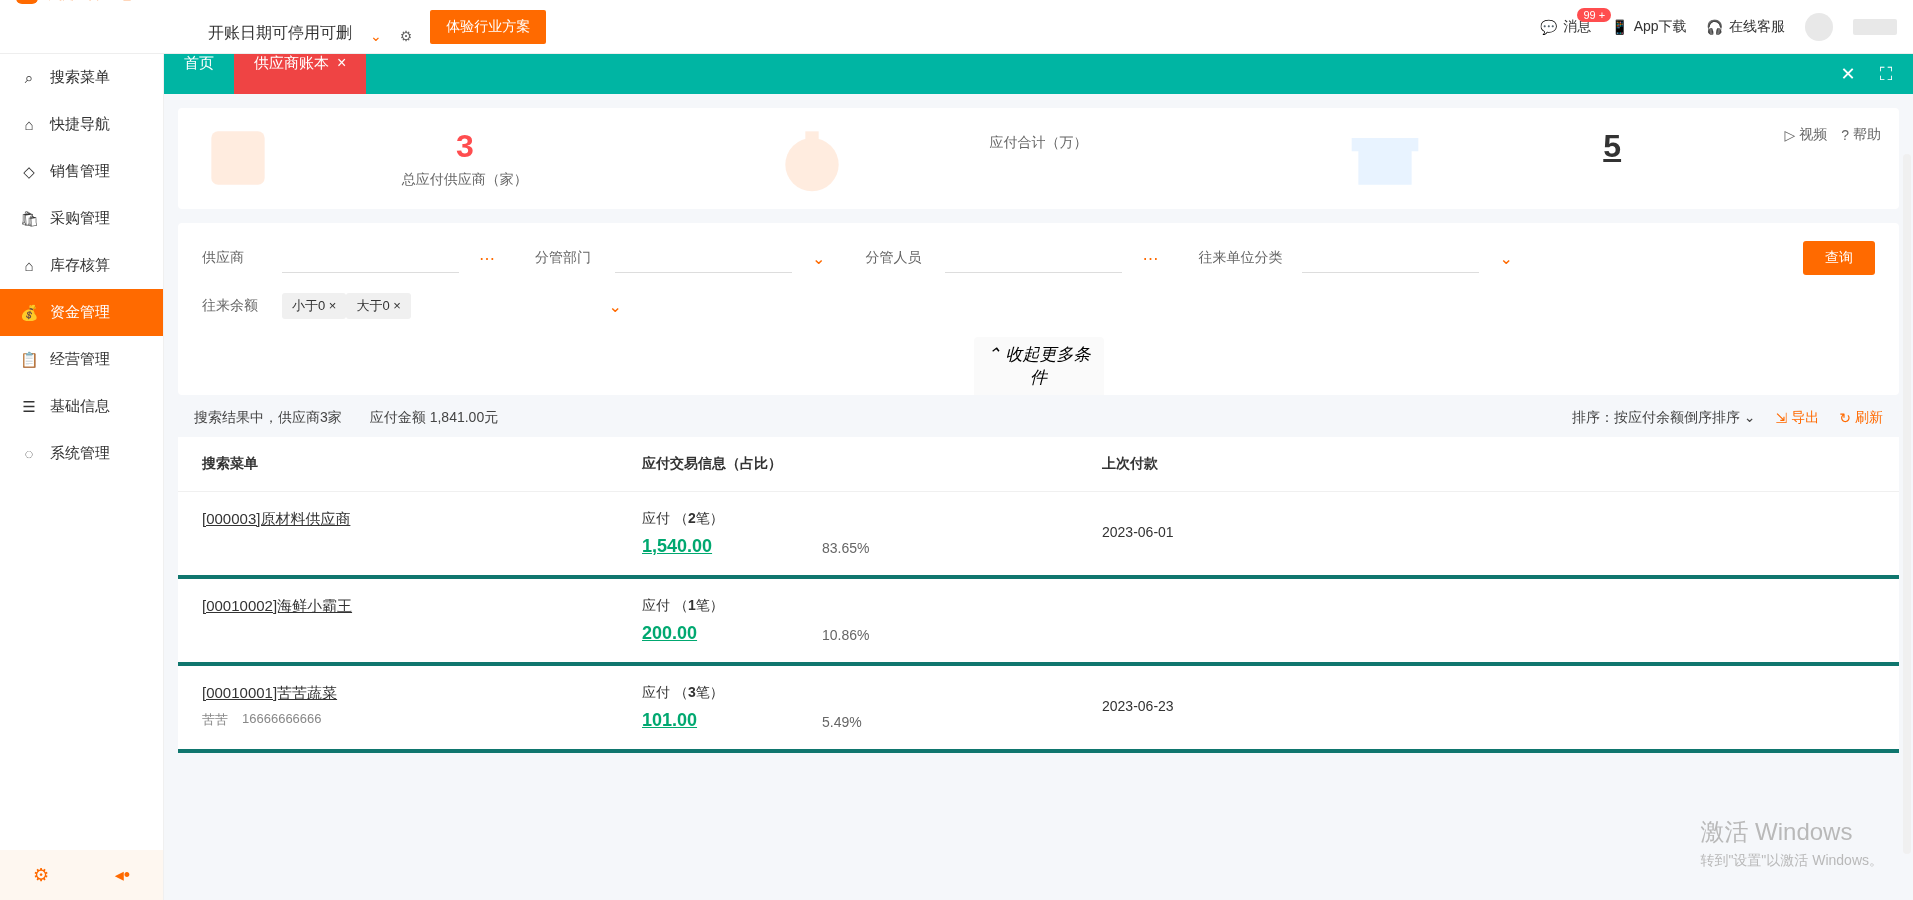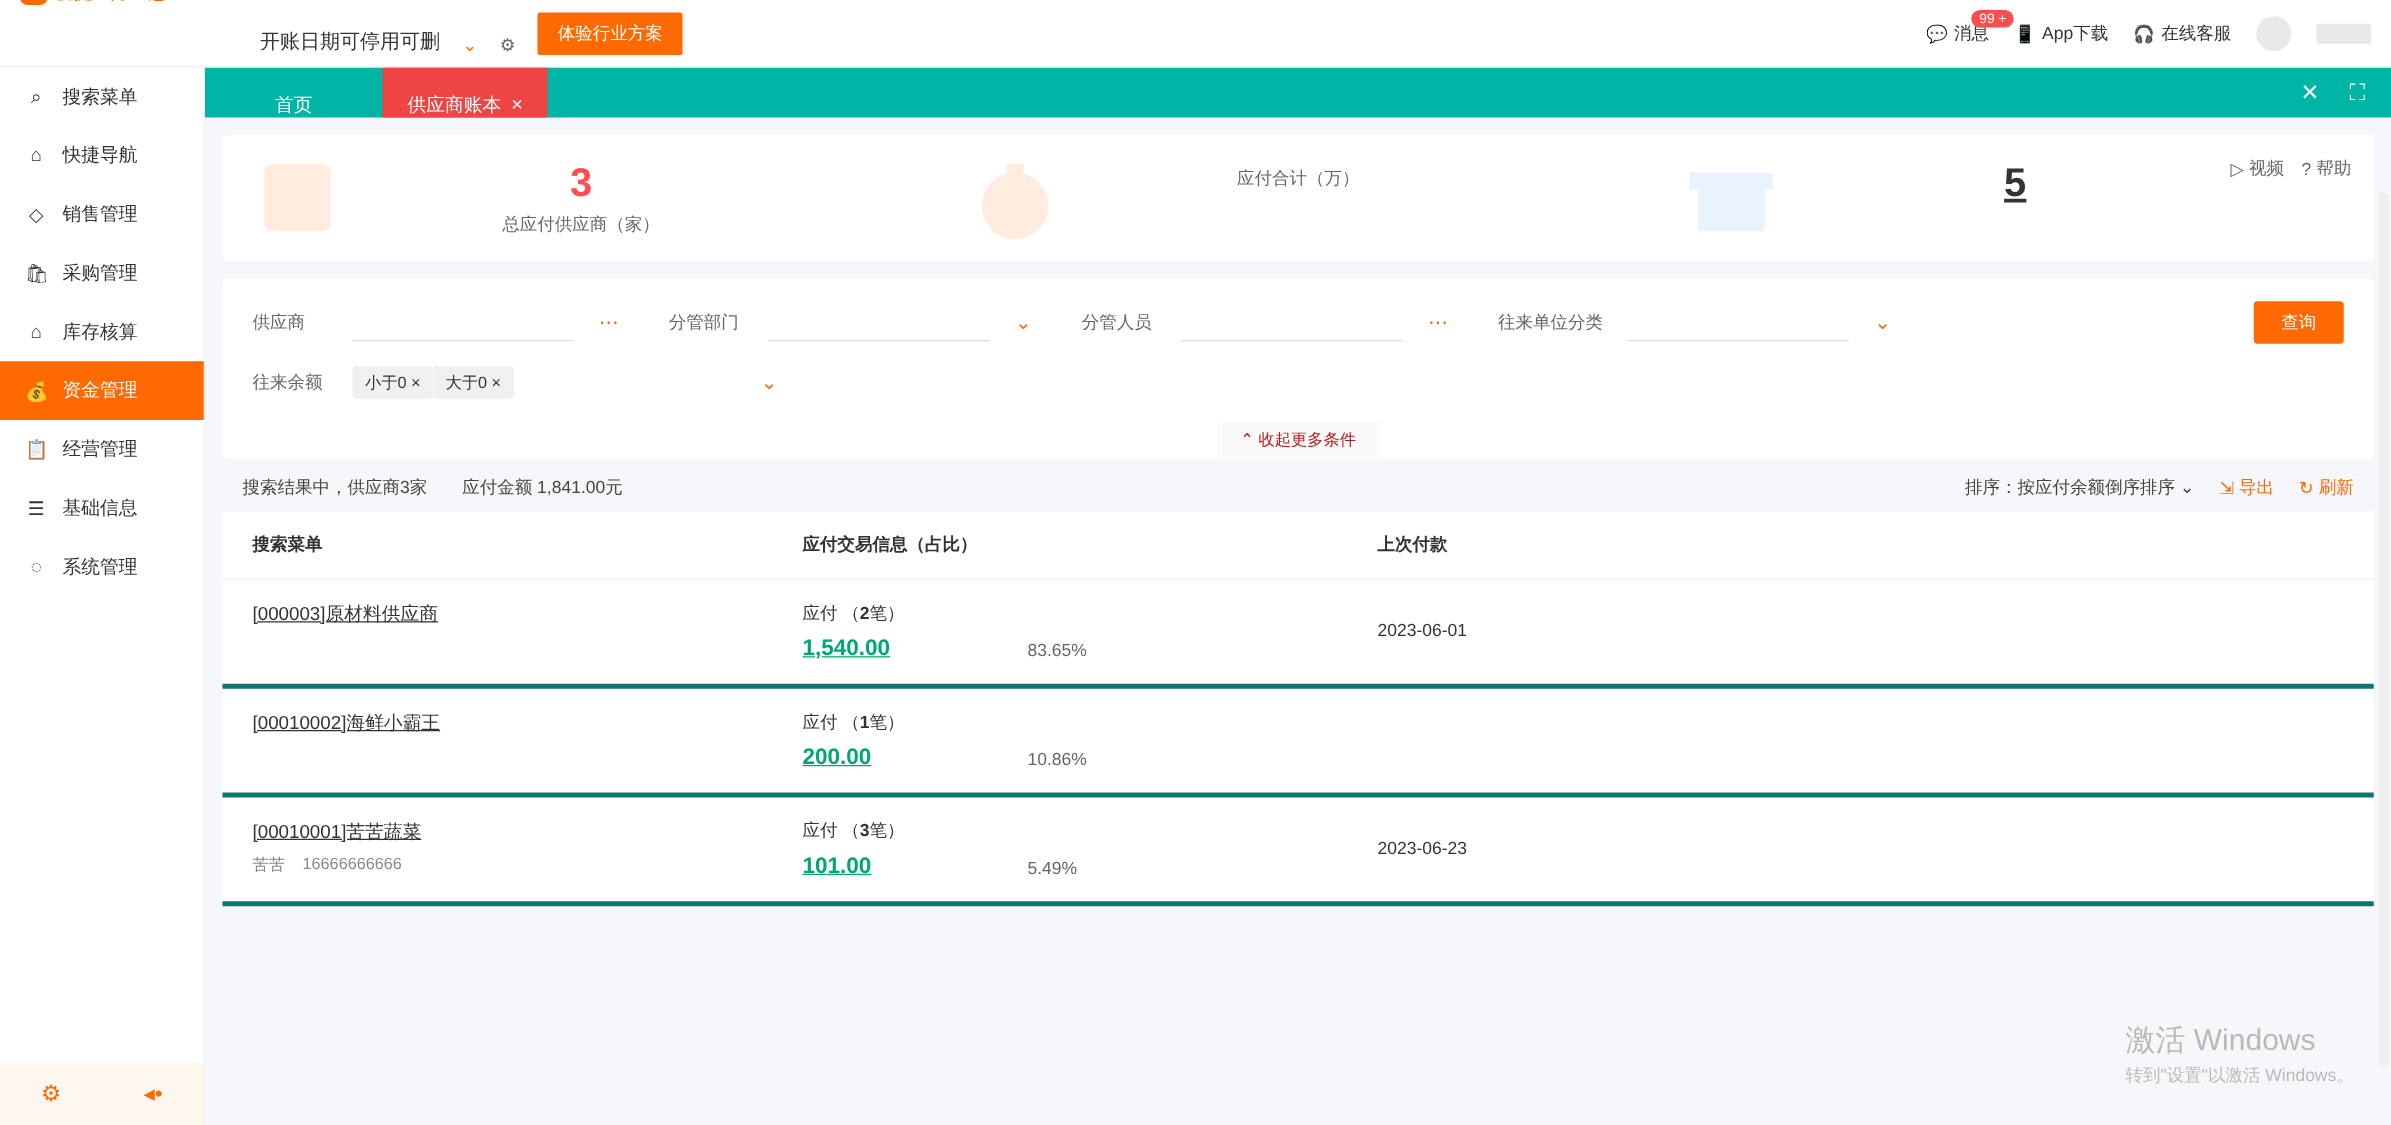--- a/index.html
+++ b/index.html
@@ -22,21 +22,21 @@
 .avatar { width: 28px; height: 28px; background: #e8e8e8; border-radius: 50%; }
 .avatar-name { width: 44px; height: 16px; background: #e8e8e8; border-radius: 2px; }
 .layout { display: flex; height: calc(100% - 54px); }
 .sidebar { width: 164px; background: #fff; display: flex; flex-direction: column; border-right: 1px solid #f0f0f0; }
 .side-item { display: flex; align-items: center; gap: 12px; padding: 14px 20px; color: #333; cursor: pointer; font-size: 15px; }
 .side-item.active { background: #ff6a00; color: #fff; }
 .side-ico { width: 18px; text-align: center; }
 .side-footer { margin-top: auto; height: 50px; background: #fef7f0; display: flex; align-items: center; justify-content: space-around; color: #ff6a00; font-size: 18px; }
 .main { flex: 1; background: #f5f7fa; display: flex; flex-direction: column; overflow: hidden; position: relative; }
 .tab-bar { height: 40px; background: #00b5a3; display: flex; align-items: stretch; color: #fff; }
-.tab { display: flex; align-items: flex-end; padding: 0 20px; cursor: pointer; gap: 8px; font-size: 15px; margin-left: 36px; }
+.tab { display: flex; align-items: flex-start; padding: 0 20px; cursor: pointer; gap: 8px; font-size: 15px; }
 .tab.active { background: #ef4444; }
 .tab-close { font-size: 16px; }
 .tab-tools { margin-left: auto; display: flex; align-items: center; gap: 8px; padding-right: 12px; }
 .tab-tool { width: 30px; text-align: center; cursor: pointer; font-size: 18px; }
 .content { flex: 1; padding: 14px; overflow-y: auto; }
 .stat-row { background: #fff; border-radius: 4px; padding: 10px 0; display: flex; position: relative; margin-bottom: 14px; }
 .stat { flex: 1; text-align: center; position: relative; padding: 10px 0; }
 .stat-icon { position: absolute; left: 20px; top: 0; width: 80px; height: 80px; opacity: 0.12; }
 .stat-num { font-size: 32px; font-weight: 700; }
 .stat-num.red { color: #ff4d4f; }
@@ -45,21 +45,21 @@
 .stat-help { position: absolute; right: 18px; top: 18px; display: flex; gap: 14px; color: #666; font-size: 14px; }
 .help-item { display: flex; align-items: center; gap: 4px; cursor: pointer; }
 .filter-card { background: #fff; border-radius: 4px; padding: 18px 24px 0; margin-bottom: 4px; }
 .filter-row { display: flex; gap: 40px; align-items: center; margin-bottom: 18px; }
 .filter-group { display: flex; align-items: center; gap: 20px; min-width: 280px; }
 .filter-label { color: #666; font-size: 14px; min-width: 60px; }
 .filter-input { flex: 1; border: none; border-bottom: 1px solid #ddd; height: 30px; background: transparent; outline: none; }
 .filter-ico { color: #ff6a00; cursor: pointer; font-size: 16px; }
 .chip { background: #f0f0f0; padding: 4px 10px; border-radius: 3px; font-size: 13px; color: #333; display: inline-flex; align-items: center; gap: 4px; }
 .search-btn { background: #ff6a00; color: #fff; border: none; padding: 8px 22px; border-radius: 3px; cursor: pointer; margin-left: auto; font-size: 14px; }
-.collapse-bar { text-align: center; padding: 6px; color: #b91c1c; font-size: 13px; cursor: pointer; background: #fafafa; margin: 0 auto; width: 130px; border-radius: 4px 4px 0 0; }
+.collapse-bar { text-align: center; padding: 6px; color: #000000; font-size: 17px; cursor: pointer; background: #fafafa; margin: 0 auto; width: 130px; border-radius: 4px 4px 0 0; font-style: italic; }
 .result-bar { display: flex; align-items: center; padding: 10px 16px; color: #444; gap: 24px; font-size: 14px; }
 .result-left { display: flex; gap: 28px; }
 .result-right { margin-left: auto; display: flex; gap: 20px; align-items: center; }
 .link-btn { color: #ff6a00; cursor: pointer; display: flex; align-items: center; gap: 4px; }
 .table { background: #fff; }
 .thead { display: flex; padding: 18px 24px; font-weight: 600; color: #333; border-bottom: 1px solid #f0f0f0; }
 .col-sup { flex: 0 0 440px; }
 .col-tx { flex: 0 0 180px; }
 .col-pct { flex: 0 0 280px; }
 .col-pay { flex: 1; }

